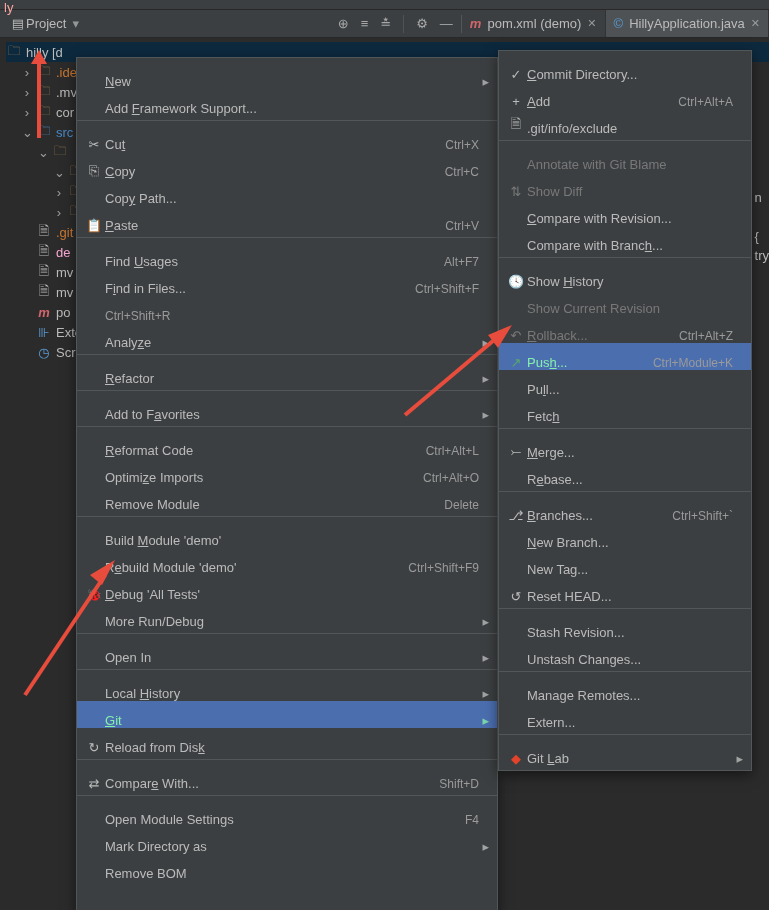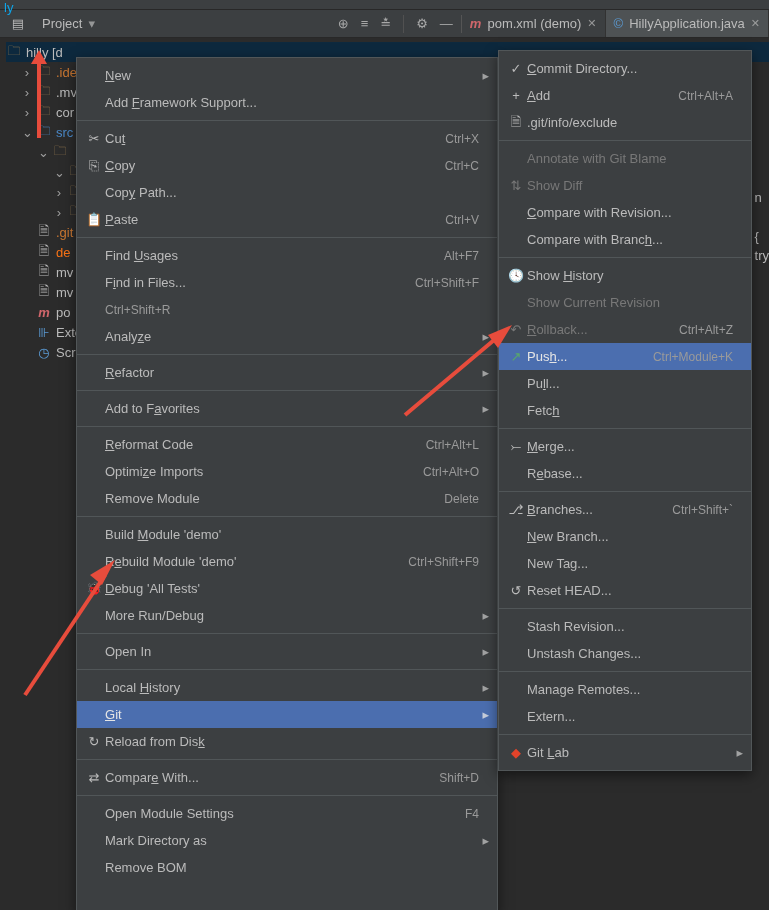--- a/index.html
+++ b/index.html
@@ -17,50 +17,50 @@
 .tree{padding:4px 0 0 6px}
 .tree-row{display:flex;align-items:center;height:20px;gap:4px}
 .tree-row .caret{width:10px;text-align:center;opacity:.8}
 .tree-row .txt{white-space:nowrap}
 .folder-icon{color:#8a704c}
 .indent1{padding-left:16px}
 .indent2{padding-left:32px}
 .indent3{padding-left:48px}
 .hl{background:#0d293e}
 .orange{color:#cc7832}
-.red{color:#f97316}
+.red{color:#f9a8d4}
 .blue{color:#4a88c7}
 .context-menu{position:absolute;top:57px;left:76px;width:422px;background:#3c3f41;border:1px solid #515658;box-shadow:0 4px 12px rgba(0,0,0,.5);padding:4px 0}
 .submenu{position:absolute;top:50px;left:498px;width:254px;background:#3c3f41;border:1px solid #515658;box-shadow:0 4px 12px rgba(0,0,0,.5);padding:4px 0}
-.mi{display:flex;align-items:center;height:27px;padding:0 18px 0 6px;position:relative}
+.mi{display:flex;align-items:flex-end;height:27px;padding:0 18px 0 6px;position:relative}
 .mi.sel{background:#4b6eaf;color:#fff}
-.mi.sel *{color:#e5e5e5}
+.mi.sel *{color:#86efac}
 .mi.dis{color:#787878}
 .mi.dis *{color:#787878}
 .mi .mico{width:22px;display:flex;justify-content:center}
 .mi .label{flex:1}
 .mi .label u{text-decoration:underline}
 .mi .sc{color:#9a9a9a;font-size:12px}
 .mi .sub-caret{position:absolute;right:8px;opacity:.8}
 .hr{height:1px;background:#515658;margin:4px 0}
 .code-bg{position:absolute;right:0;top:190px;color:#555;font-family:monospace;font-size:13px}
 .arrow{position:absolute;pointer-events:none}
 .tab-x{opacity:.7;font-size:11px}
 .m-ico{color:#d0666b;font-weight:bold;font-style:italic}
 svg{display:block}
 </style>
 </head>
 <body>
 
-<div class="titlebar"><span style="padding-left:4px;color:#0ea5e9">ly</span></div>
+<div class="titlebar"><span style="padding-left:4px;color:#fca5a5">ly</span></div>
 
 <div class="tabbar">
   <div class="proj-label">
     <span class="ico">▤</span>
-    <span style="margin-left:16px">Project</span>
+    <span style="margin-left:0">Project</span>
     <span class="chev">▾</span>
   </div>
   <div class="tool-icons">
     <span>⊕</span>
     <span>≡</span>
     <span>≛</span>
     <span class="sep"></span>
     <span>⚙</span>
     <span>—</span>
   </div>

